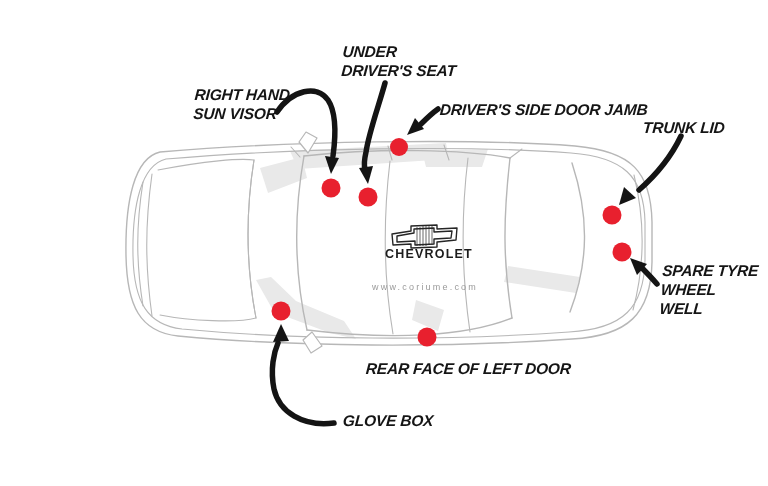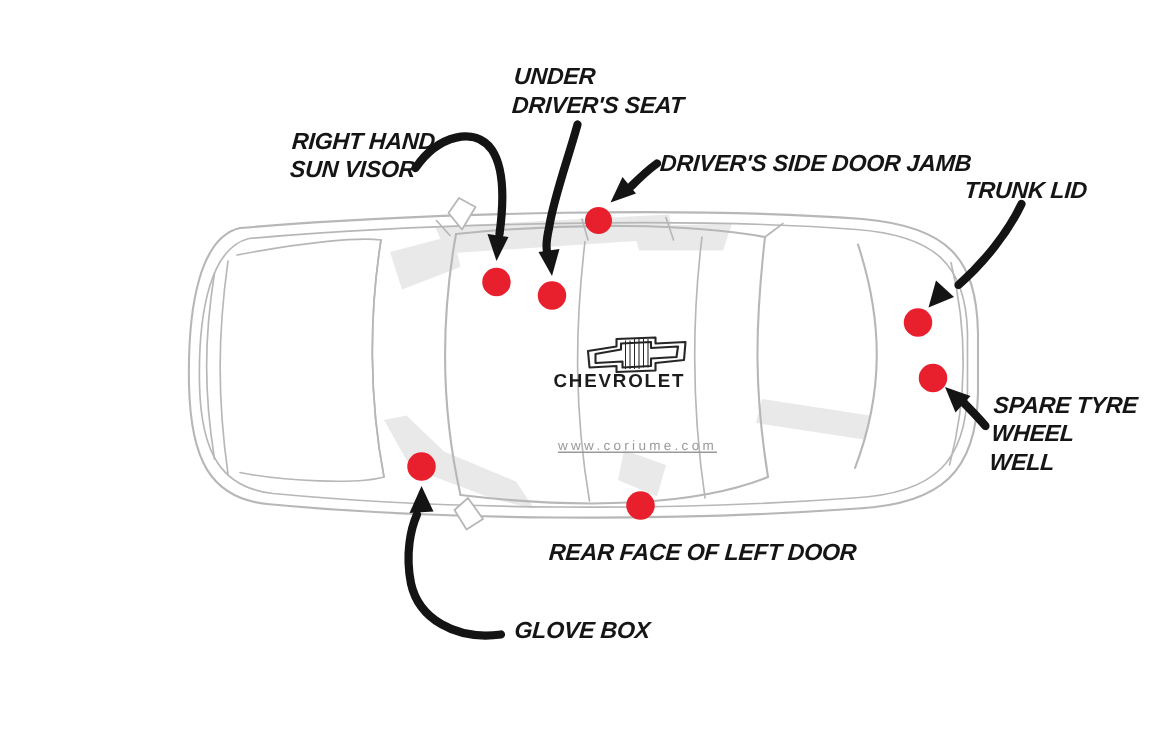--- a/index.html
+++ b/index.html
@@ -148,16 +148,16 @@
   <div class="label" style="left:643px;top:118px;">TRUNK LID</div>
 
   <div class="label" style="left:661px;top:261px;">SPARE TYRE
 WHEEL
 WELL</div>
 
   <div class="label" style="left:366px;top:359px;">REAR FACE OF LEFT DOOR</div>
 
   <div class="label" style="left:343px;top:411px;">GLOVE BOX</div>
 
-  <div class="brand-name" style="left:369px;top:247px;width:84px;">CHEVROLET</div>
+  <div class="brand-name" style="left:385px;top:247px;width:84px;">CHEVROLET</div>
 
-  <div class="website" style="left:369px;top:292px;width:112px;text-decoration:underline;">www.coriume.com</div>
+  <div class="website" style="left:369px;top:282px;width:112px;">www.coriume.com</div>
 </div>
 
 </body></html>

